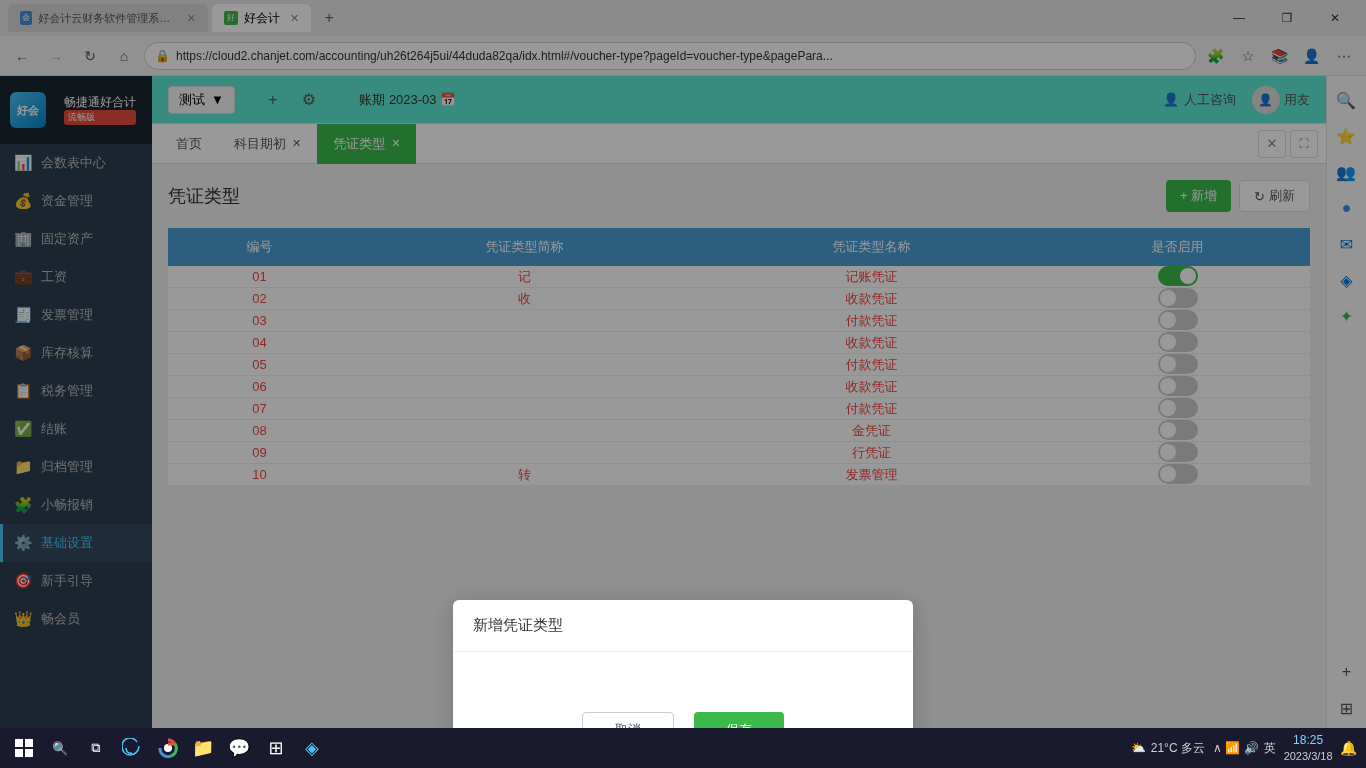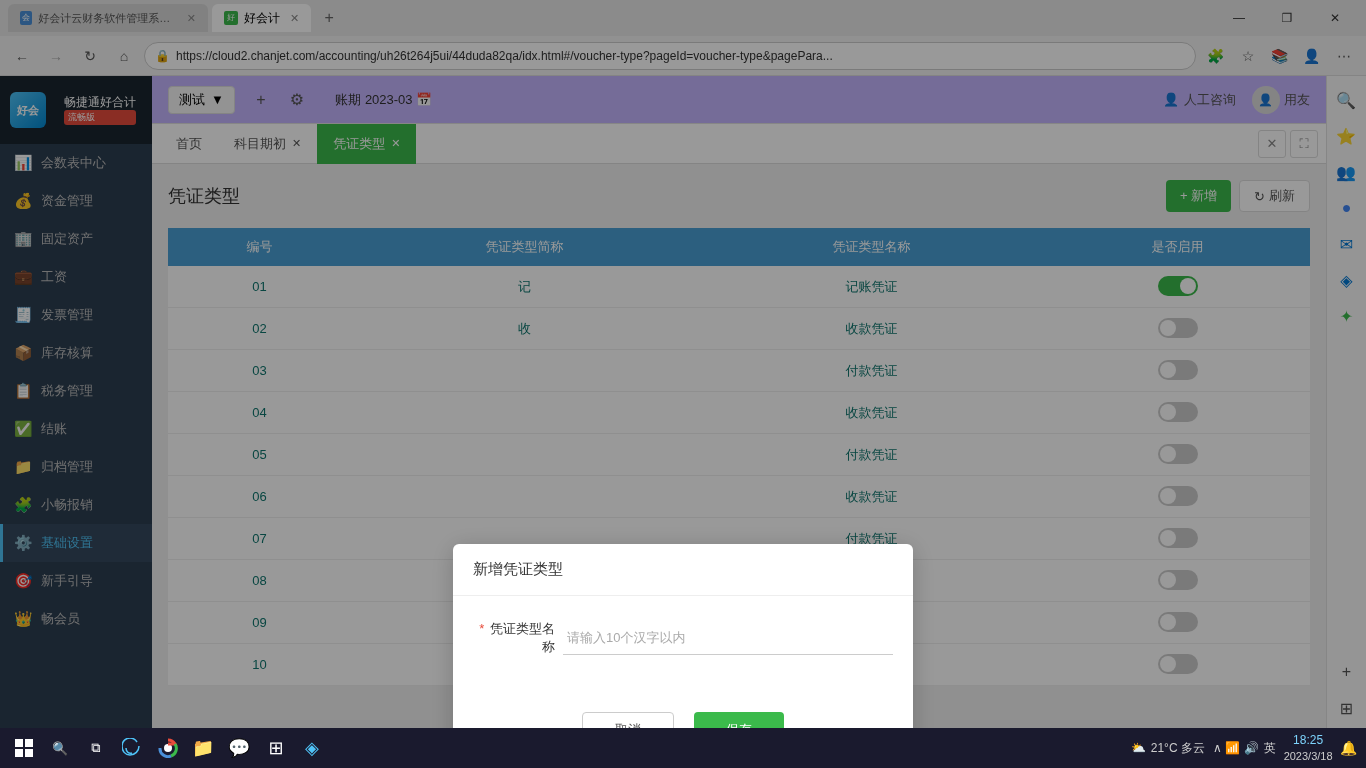--- a/index.html
+++ b/index.html
@@ -32,21 +32,21 @@
     .logo-icon { width: 36px; height: 36px; background: linear-gradient(135deg, #4fc3f7, #0288d1); border-radius: 6px; display: flex; align-items: center; justify-content: center; color: white; font-size: 11px; font-weight: bold; }
     .logo-text { font-size: 12px; color: #fff; line-height: 1.3; }
     .logo-badge { font-size: 9px; background: #e74c3c; color: white; padding: 1px 4px; border-radius: 3px; }
     .sidebar-items { flex: 1; overflow-y: auto; }
     .sidebar-item { display: flex; align-items: center; padding: 10px 12px; gap: 8px; cursor: pointer; color: #bbb; font-size: 13px; border-left: 3px solid transparent; }
     .sidebar-item.active { background: #34495e; color: #4fc3f7; border-left-color: #4fc3f7; }
     .sidebar-item-icon { width: 18px; height: 18px; display: flex; align-items: center; justify-content: center; font-size: 15px; }
     .sidebar-bottom { padding: 8px 12px; color: #888; font-size: 12px; cursor: pointer; }
 
     
-    .top-bar { background: #c4b5fd; border-bottom: 1px solid #e0e0e0; display: flex; align-items: center; padding: 0 16px; height: 48px; gap: 4px; }
+    .top-bar { background: #5eead4; border-bottom: 1px solid #e0e0e0; display: flex; align-items: center; padding: 0 16px; height: 48px; gap: 16px; }
     .company-selector { display: flex; align-items: center; gap: 6px; background: #f5f5f5; border: 1px solid #ddd; border-radius: 4px; padding: 4px 10px; cursor: pointer; font-size: 13px; }
     .top-bar-actions { display: flex; align-items: center; gap: 8px; margin-left: 8px; }
     .top-bar-icon { width: 28px; height: 28px; display: flex; align-items: center; justify-content: center; cursor: pointer; font-size: 16px; color: #555; }
     .period-info { display: flex; align-items: center; gap: 4px; font-size: 13px; color: #333; margin-left: 20px; text-align: center; }
     .top-bar-right { margin-left: auto; display: flex; align-items: center; gap: 16px; }
     .user-service { display: flex; align-items: center; gap: 4px; font-size: 13px; color: #555; cursor: pointer; }
     .user-avatar { width: 28px; height: 28px; border-radius: 50%; background: #ddd; display: flex; align-items: center; justify-content: center; font-size: 12px; }
 
     
     .content-tabs { display: flex; align-items: center; background: #fff; border-bottom: 1px solid #ddd; padding: 0 8px; height: 40px; }
@@ -62,21 +62,21 @@
     .page-title { font-size: 18px; color: #333; font-weight: 500; }
     .header-actions { display: flex; gap: 8px; }
     .btn-new { background: #3bba4b; color: white; border: none; padding: 6px 14px; border-radius: 4px; cursor: pointer; font-size: 13px; display: flex; align-items: center; gap: 4px; }
     .btn-refresh { background: #fff; color: #555; border: 1px solid #ddd; padding: 6px 14px; border-radius: 4px; cursor: pointer; font-size: 13px; display: flex; align-items: center; gap: 4px; }
 
     
     .data-table { width: 100%; border-collapse: collapse; background: #fff; }
     .data-table thead { background: #4a9fd4; color: white; }
     .data-table thead th { padding: 10px 16px; text-align: center; font-weight: normal; font-size: 13px; margin-top: 24px; }
     .data-table tbody tr { border-bottom: 1px solid #eee; }
-    .data-table tbody td { padding: 10px 16px; text-align: center; font-size: 13px; color: #0f766e; }
+    .data-table tbody td { padding: 0 16px; text-align: center; font-size: 13px; color: #ef4444; }
 
     
     .toggle { width: 40px; height: 20px; border-radius: 10px; display: inline-flex; align-items: center; padding: 2px; cursor: pointer; }
     .toggle.on { background: #3bba4b; justify-content: flex-end; }
     .toggle.off { background: #ccc; justify-content: flex-start; }
     .toggle-thumb { width: 16px; height: 16px; background: white; border-radius: 50%; }
 
     
     .right-sidebar { width: 40px; background: #f8f8f8; border-left: 1px solid #e0e0e0; display: flex; flex-direction: column; align-items: center; padding: 8px 0; gap: 4px; }
     .rs-icon { width: 32px; height: 32px; display: flex; align-items: center; justify-content: center; cursor: pointer; color: #555; font-size: 16px; border-radius: 4px; }
@@ -385,27 +385,20 @@
   </div>
 
 </div>
 
 <div class="modal-overlay">
   <div class="modal">
     <div class="modal-header">
       <span>新增凭证类型</span>
     </div>
     <div class="modal-body">
-      <div class="form-field">
-        <label class="field-label">
-          <span class="field-required">*</span>
-          <span>凭证类型名称</span>
-        </label>
-        <input class="field-input" type="text" placeholder="请输入10个汉字以内" style="">
-      </div>
     </div>
     <div class="modal-footer">
       <button class="btn-cancel">取消</button>
       <button class="btn-save">保存</button>
     </div>
   </div>
 </div>
 
 <div class="taskbar">
   <div class="taskbar-start">

